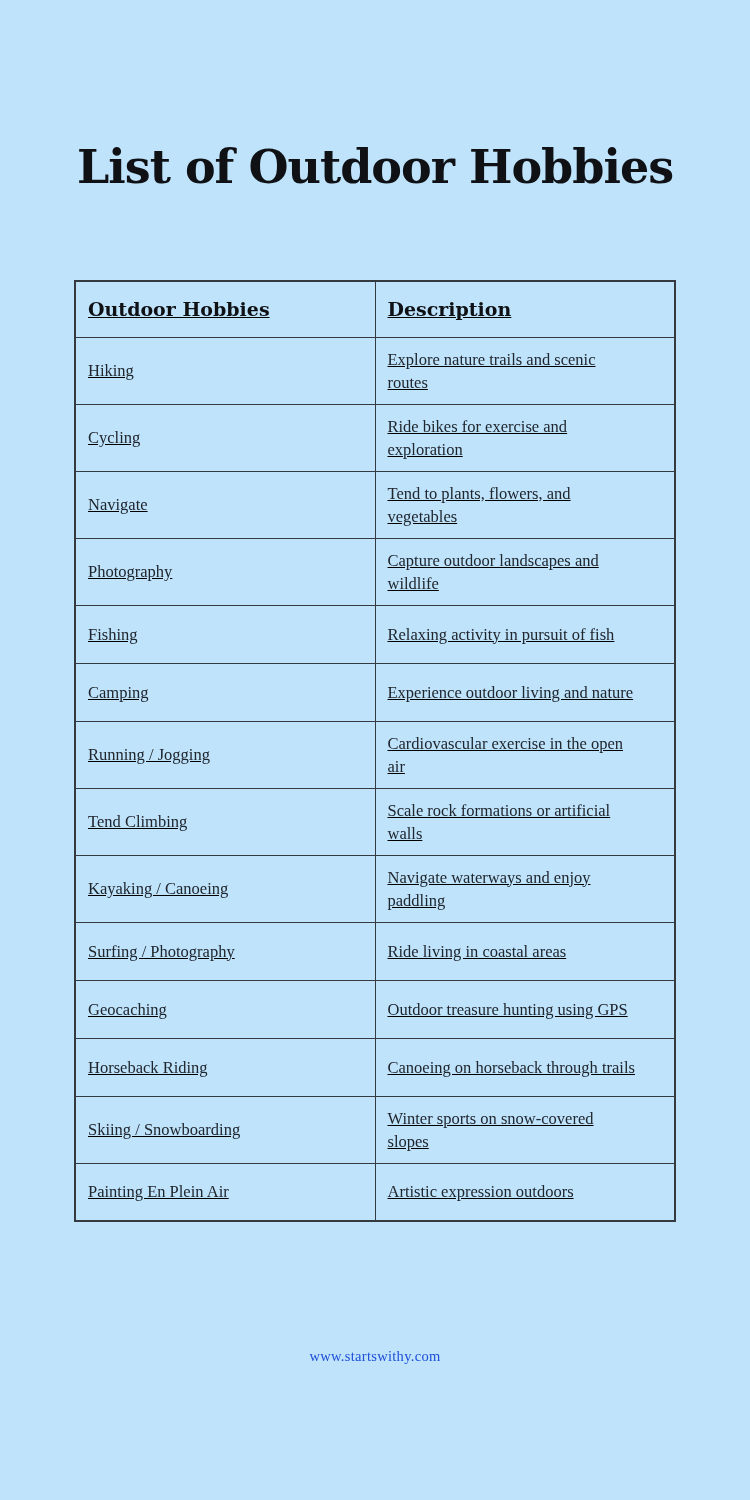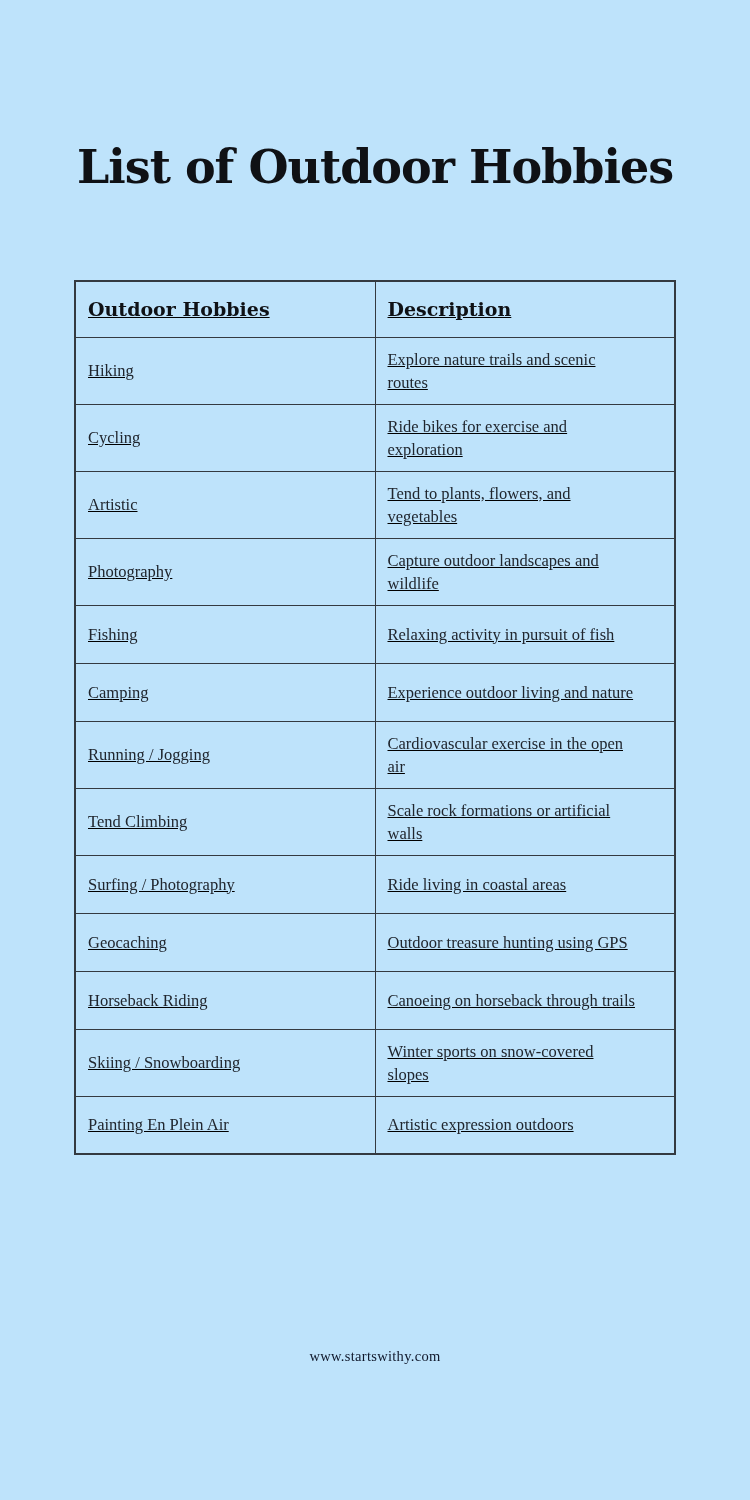--- a/index.html
+++ b/index.html
@@ -63,21 +63,21 @@
   }
   td.desc { white-space: pre-line; }
   .footer {
     position: absolute;
     top: 1348px;
     left: 0;
     width: 750px;
     text-align: center;
     font-size: 14.5px;
     letter-spacing: 0.3px;
-    color: #0f172a;
+    color: #1d4ed8;
   }
 </style>
 </head>
 <body>
 
 <div class="page">
 
   <h1 class="title">List of Outdoor Hobbies</h1>
 
   <table class="hobbies">
@@ -98,21 +98,21 @@
 routes</td>
   </tr>
 
   <tr>
     <td class="hobby">Cycling</td>
     <td class="desc">Ride bikes for exercise and
 exploration</td>
   </tr>
 
   <tr>
-    <td class="hobby">Artistic</td>
+    <td class="hobby">Navigate</td>
     <td class="desc">Tend to plants, flowers, and
 vegetables</td>
   </tr>
 
 
   <tr>
     <td class="hobby">Photography</td>
     <td class="desc">Capture outdoor landscapes and
 wildlife</td>
   </tr>
@@ -132,20 +132,25 @@
     <td class="desc">Cardiovascular exercise in the open
 air</td>
   </tr>
 
   <tr>
     <td class="hobby">Tend Climbing</td>
     <td class="desc">Scale rock formations or artificial
 walls</td>
   </tr>
 
+  <tr>
+    <td class="hobby">Kayaking / Canoeing</td>
+    <td class="desc">Navigate waterways and enjoy
+paddling</td>
+  </tr>
 
   <tr>
     <td class="hobby">Surfing / Photography</td>
     <td class="desc">Ride living in coastal areas</td>
   </tr>
 
   <tr>
     <td class="hobby">Geocaching</td>
     <td class="desc">Outdoor treasure hunting using GPS</td>
   </tr>

